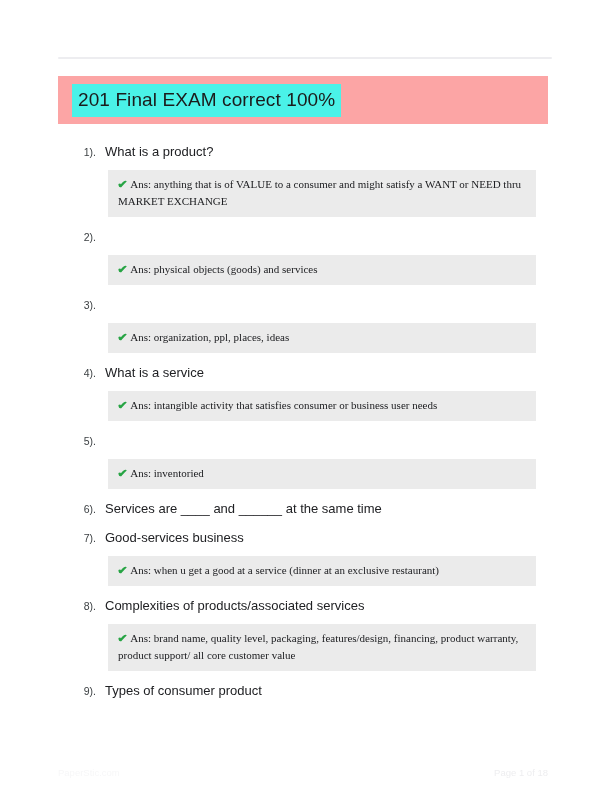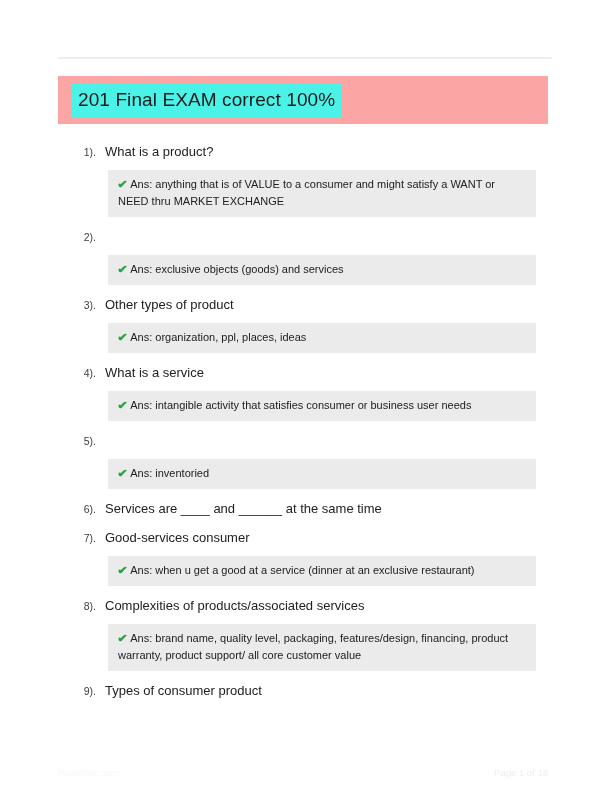--- a/index.html
+++ b/index.html
@@ -95,20 +95,21 @@
   }
 
   .ans-box {
     margin: 9px 70px 0 108px;
     background: #ebebeb;
     padding: 6px 10px 7px 10px;
     font-size: 11px;
     line-height: 17px;
     color: #202124;
     box-sizing: border-box;
+    font-family: Liberation Serif, serif;
   }
   .ans-box .check {
     color: #27a444;
     font-size: 11px;
     font-weight: bold;
     margin-right: 3px;
     display: inline-block;
     transform: scaleX(1.15);
   }
   .ans-text {
@@ -162,28 +163,27 @@
       <div class="ans-box">
         <span class="check">✔</span><span class="ans-text">Ans: anything that is of VALUE to a consumer and might satisfy a WANT or NEED thru MARKET EXCHANGE</span>
       </div>
     </div>
 
     <div class="qa-item">
       <div class="q-row">
         <div class="q-num">2).</div>
       </div>
       <div class="ans-box">
-        <span class="check">✔</span><span class="ans-text">Ans: exclusive objects (goods) and services</span>
+        <span class="check">✔</span><span class="ans-text">Ans: physical objects (goods) and services</span>
       </div>
     </div>
 
     <div class="qa-item">
       <div class="q-row">
         <div class="q-num">3).</div>
-        <div class="q-text">Other types of product</div>
       </div>
       <div class="ans-box">
         <span class="check">✔</span><span class="ans-text">Ans: organization, ppl, places, ideas</span>
       </div>
     </div>
 
     <div class="qa-item">
       <div class="q-row">
         <div class="q-num">4).</div>
         <div class="q-text">What is a service</div>
@@ -205,21 +205,21 @@
     <div class="qa-item">
       <div class="q-row">
         <div class="q-num">6).</div>
         <div class="q-text">Services are ____ and ______ at the same time</div>
       </div>
     </div>
 
     <div class="qa-item">
       <div class="q-row">
         <div class="q-num">7).</div>
-        <div class="q-text">Good-services consumer</div>
+        <div class="q-text">Good-services business</div>
       </div>
       <div class="ans-box">
         <span class="check">✔</span><span class="ans-text">Ans: when u get a good at a service (dinner at an exclusive restaurant)</span>
       </div>
     </div>
 
     <div class="qa-item">
       <div class="q-row">
         <div class="q-num">8).</div>
         <div class="q-text">Complexities of products/associated services</div>

